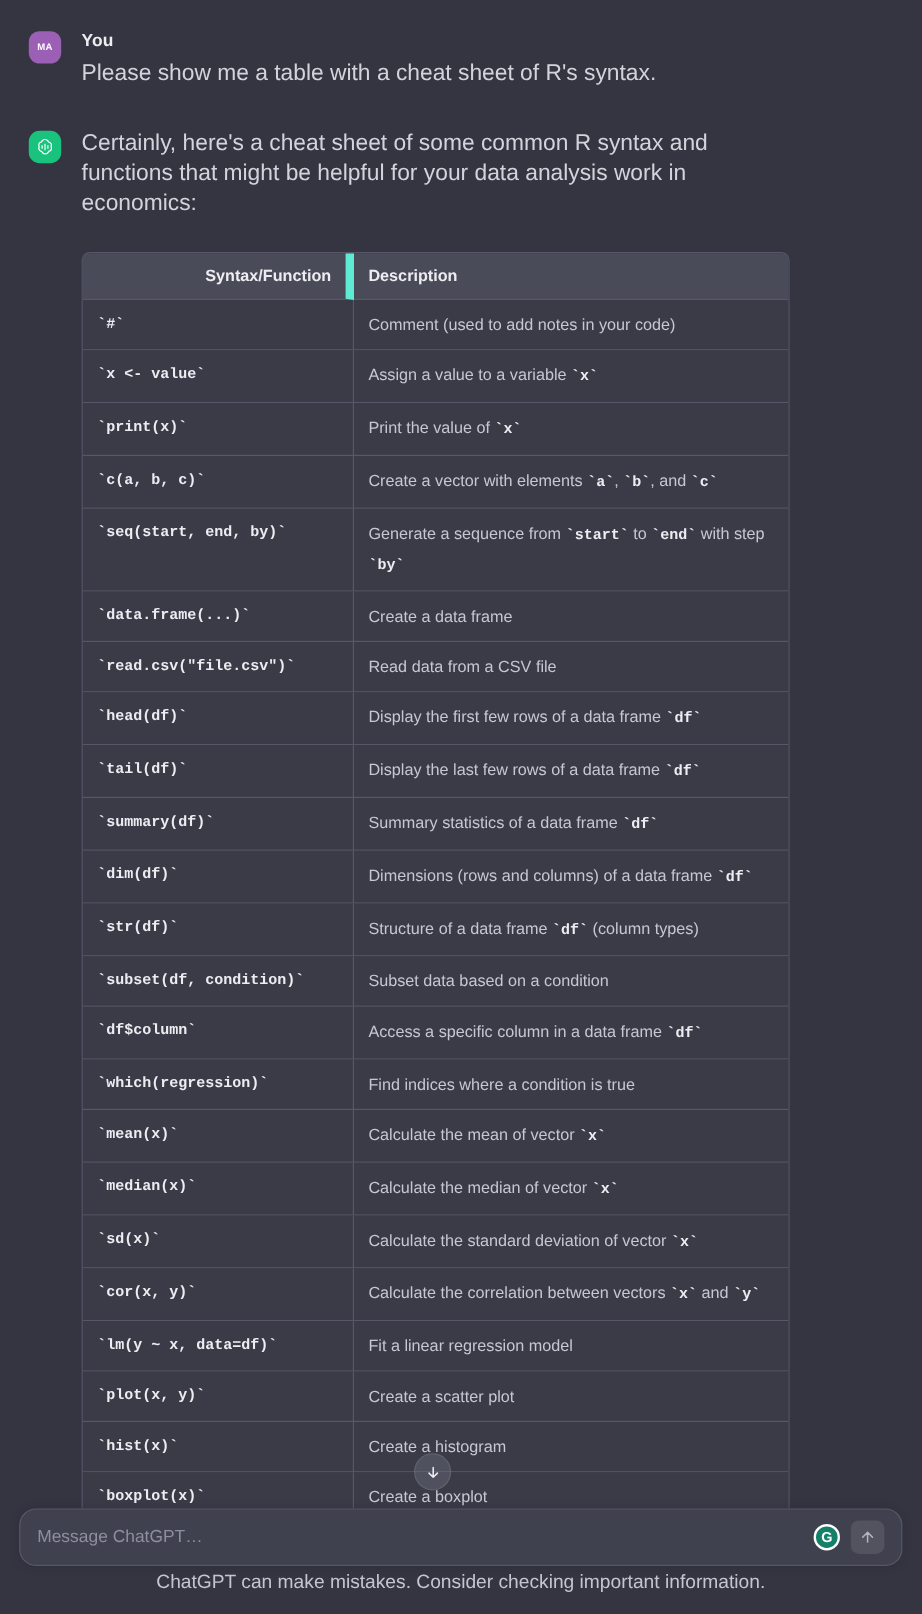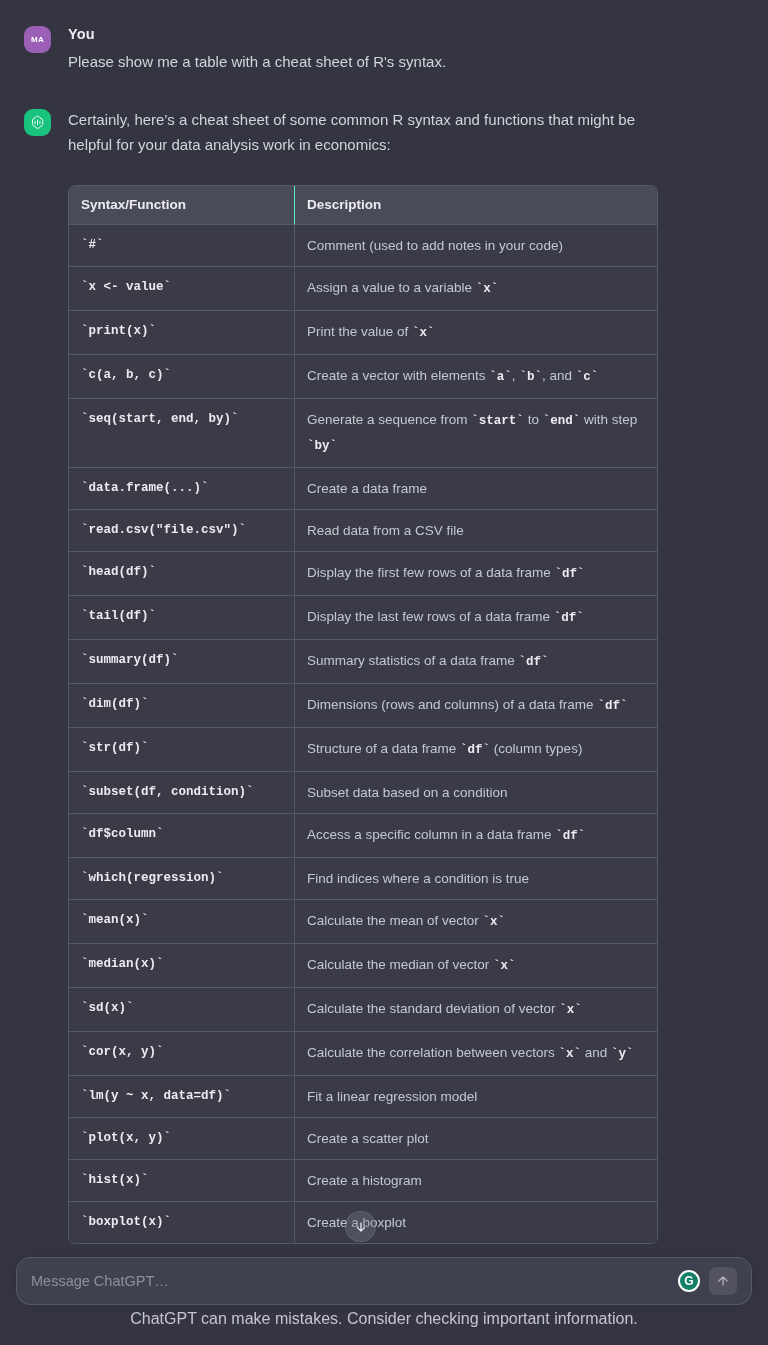--- a/index.html
+++ b/index.html
@@ -58,21 +58,21 @@
 
   .author {
     font-size: 14.5px;
     font-weight: bold;
     color: #ececf1;
     line-height: 20px;
     margin-bottom: 5px;
     letter-spacing: .1px;
   }
   .msg-text {
-    font-size: 15px;
+    font-size: 19px;
     line-height: 25px;
     color: #d1d5db;
     max-width: 592px;
   }
 
   
   .table-wrap {
     margin-top: 28px;
     margin-bottom: 0;
     width: 590px;
@@ -89,21 +89,21 @@
   table.cheat th {
     background: #4a4b59;
     color: #ececf1;
     font-size: 13.5px;
     font-weight: bold;
     text-align: left;
     padding: 10px 12px;
     border-bottom: 1px solid #565869;
     line-height: 18px;
   }
-  table.cheat th.col-syntax { width: 226px; border-right: 1px solid #5eead4; }
+  table.cheat th.col-syntax { width: 226px; border-right: 7px solid #5eead4; text-align: right; }
   table.cheat td {
     font-size: 13.5px;
     color: #c5c8d1;
     padding: 9px 12px;
     border-bottom: 1px solid #565869;
     line-height: 23px;
     vertical-align: top;
     background: #3a3b47;
   }
   table.cheat td.cell-syntax {

